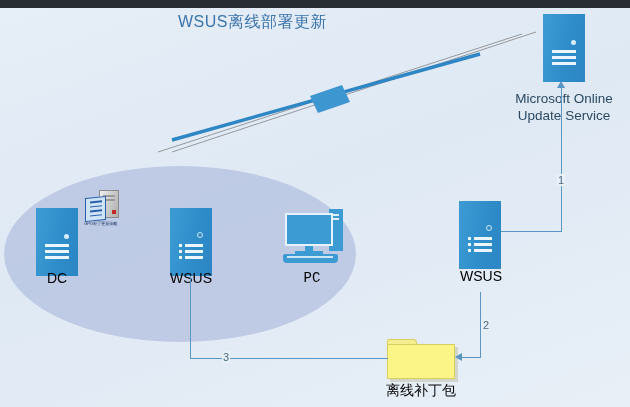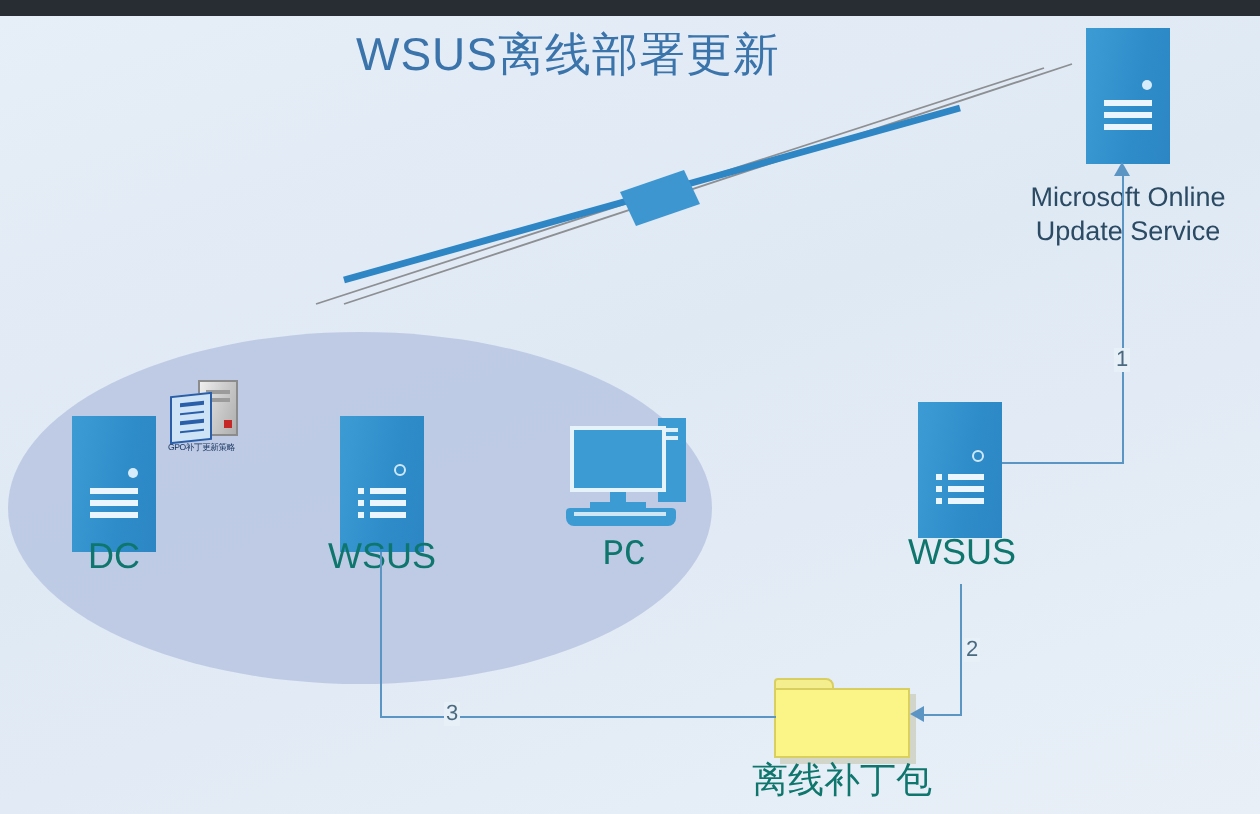--- a/index.html
+++ b/index.html
@@ -30,21 +30,21 @@
     left: 0; top: 8px;
     width: 630px; height: 399px;
     background: linear-gradient(160deg, #e6eef7 0%, #dfe9f4 45%, #e8eff7 100%);
   }
 
   
   .title {
     position: absolute;
     left: 178px;
     top: 12px;
-    font-size: 23px;
+    font-size: 16px;
     letter-spacing: 0.5px;
     color: #3b74ab;
     font-weight: 400;
     white-space: nowrap;
   }
 
   
   .oval {
     position: absolute;
     left: 4px;
@@ -102,22 +102,22 @@
     border-radius: 50%;
     border: 1.3px solid #cfe8f8;
     background: transparent;
     box-sizing: border-box;
   }
 
   
   .node-label {
     position: absolute;
     text-align: center;
-    color: #0f766e;
-    font-size: 18px;
+    color: #000000;
+    font-size: 14px;
     line-height: 17px;
     white-space: nowrap;
   }
   .node-label.ms {
     color: #2b4a63;
     font-size: 13.5px;
     line-height: 17px;
   }
 
   

